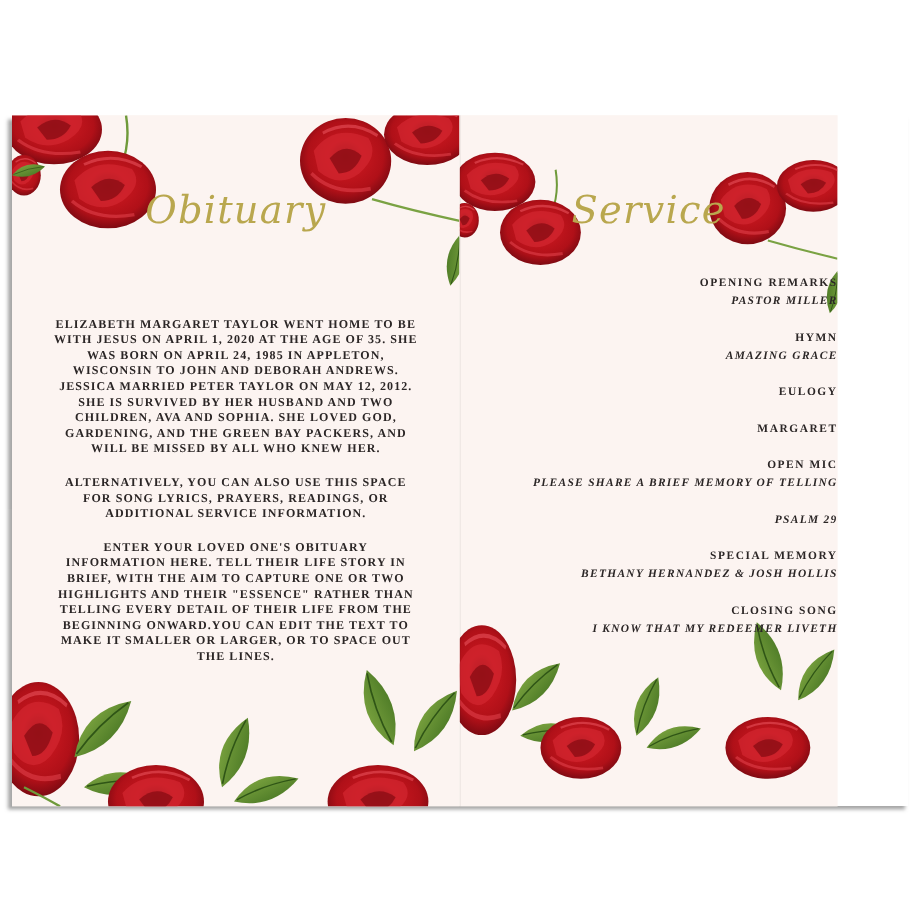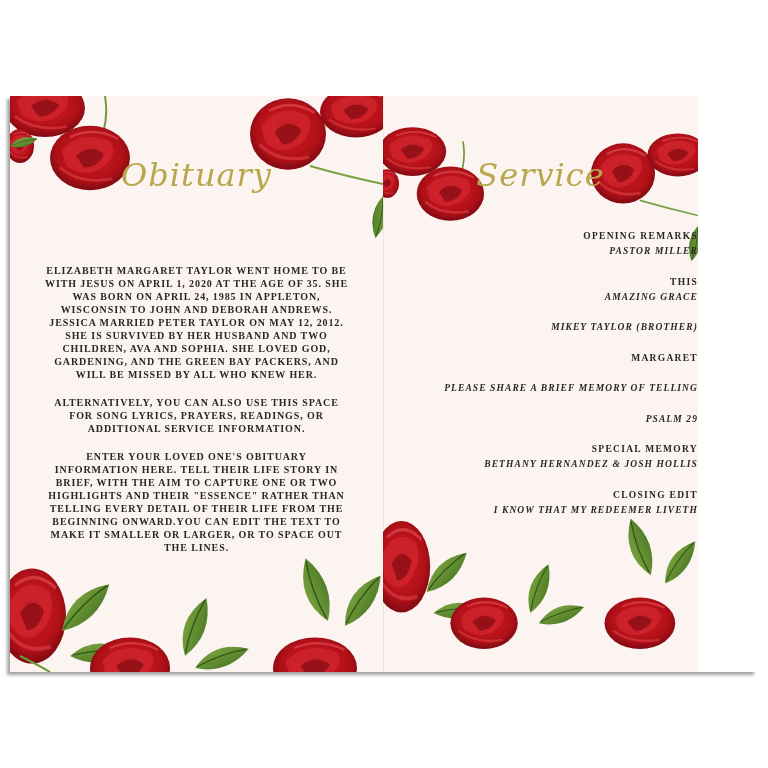--- a/index.html
+++ b/index.html
@@ -118,40 +118,41 @@
       <use href="#leafShape" transform="translate(318,515) rotate(-95) scale(1.5)"></use>
       <use href="#leafShape" transform="translate(335,525) rotate(-40) scale(1.3)"></use>
     </svg>
     <div class="title">Service</div>
     <div class="service">
       <div class="svc-item">
         <div class="svc-head">OPENING REMARKS</div>
         <div class="svc-sub">PASTOR MILLER</div>
       </div>
       <div class="svc-item">
-        <div class="svc-head">THIS</div>
+        <div class="svc-head">HYMN</div>
         <div class="svc-sub">AMAZING GRACE</div>
       </div>
       <div class="svc-item">
-        <div class="svc-sub">MIKEY  TAYLOR (BROTHER)</div>
+        <div class="svc-head">EULOGY</div>
       </div>
       <div class="svc-item">
         <div class="svc-head">MARGARET</div>
       </div>
       <div class="svc-item">
+        <div class="svc-head">OPEN MIC</div>
         <div class="svc-sub">PLEASE SHARE A BRIEF MEMORY OF TELLING</div>
       </div>
       <div class="svc-item">
         <div class="svc-sub">PSALM 29</div>
       </div>
       <div class="svc-item">
         <div class="svc-head">SPECIAL MEMORY</div>
         <div class="svc-sub">BETHANY HERNANDEZ &amp; JOSH HOLLIS</div>
       </div>
       <div class="svc-item">
-        <div class="svc-head">CLOSING EDIT</div>
+        <div class="svc-head">CLOSING SONG</div>
         <div class="svc-sub">I KNOW THAT MY REDEEMER LIVETH</div>
       </div>
     </div>
   </div>
 
   <div class="fold"></div>
 </div>
 
 </body></html>

